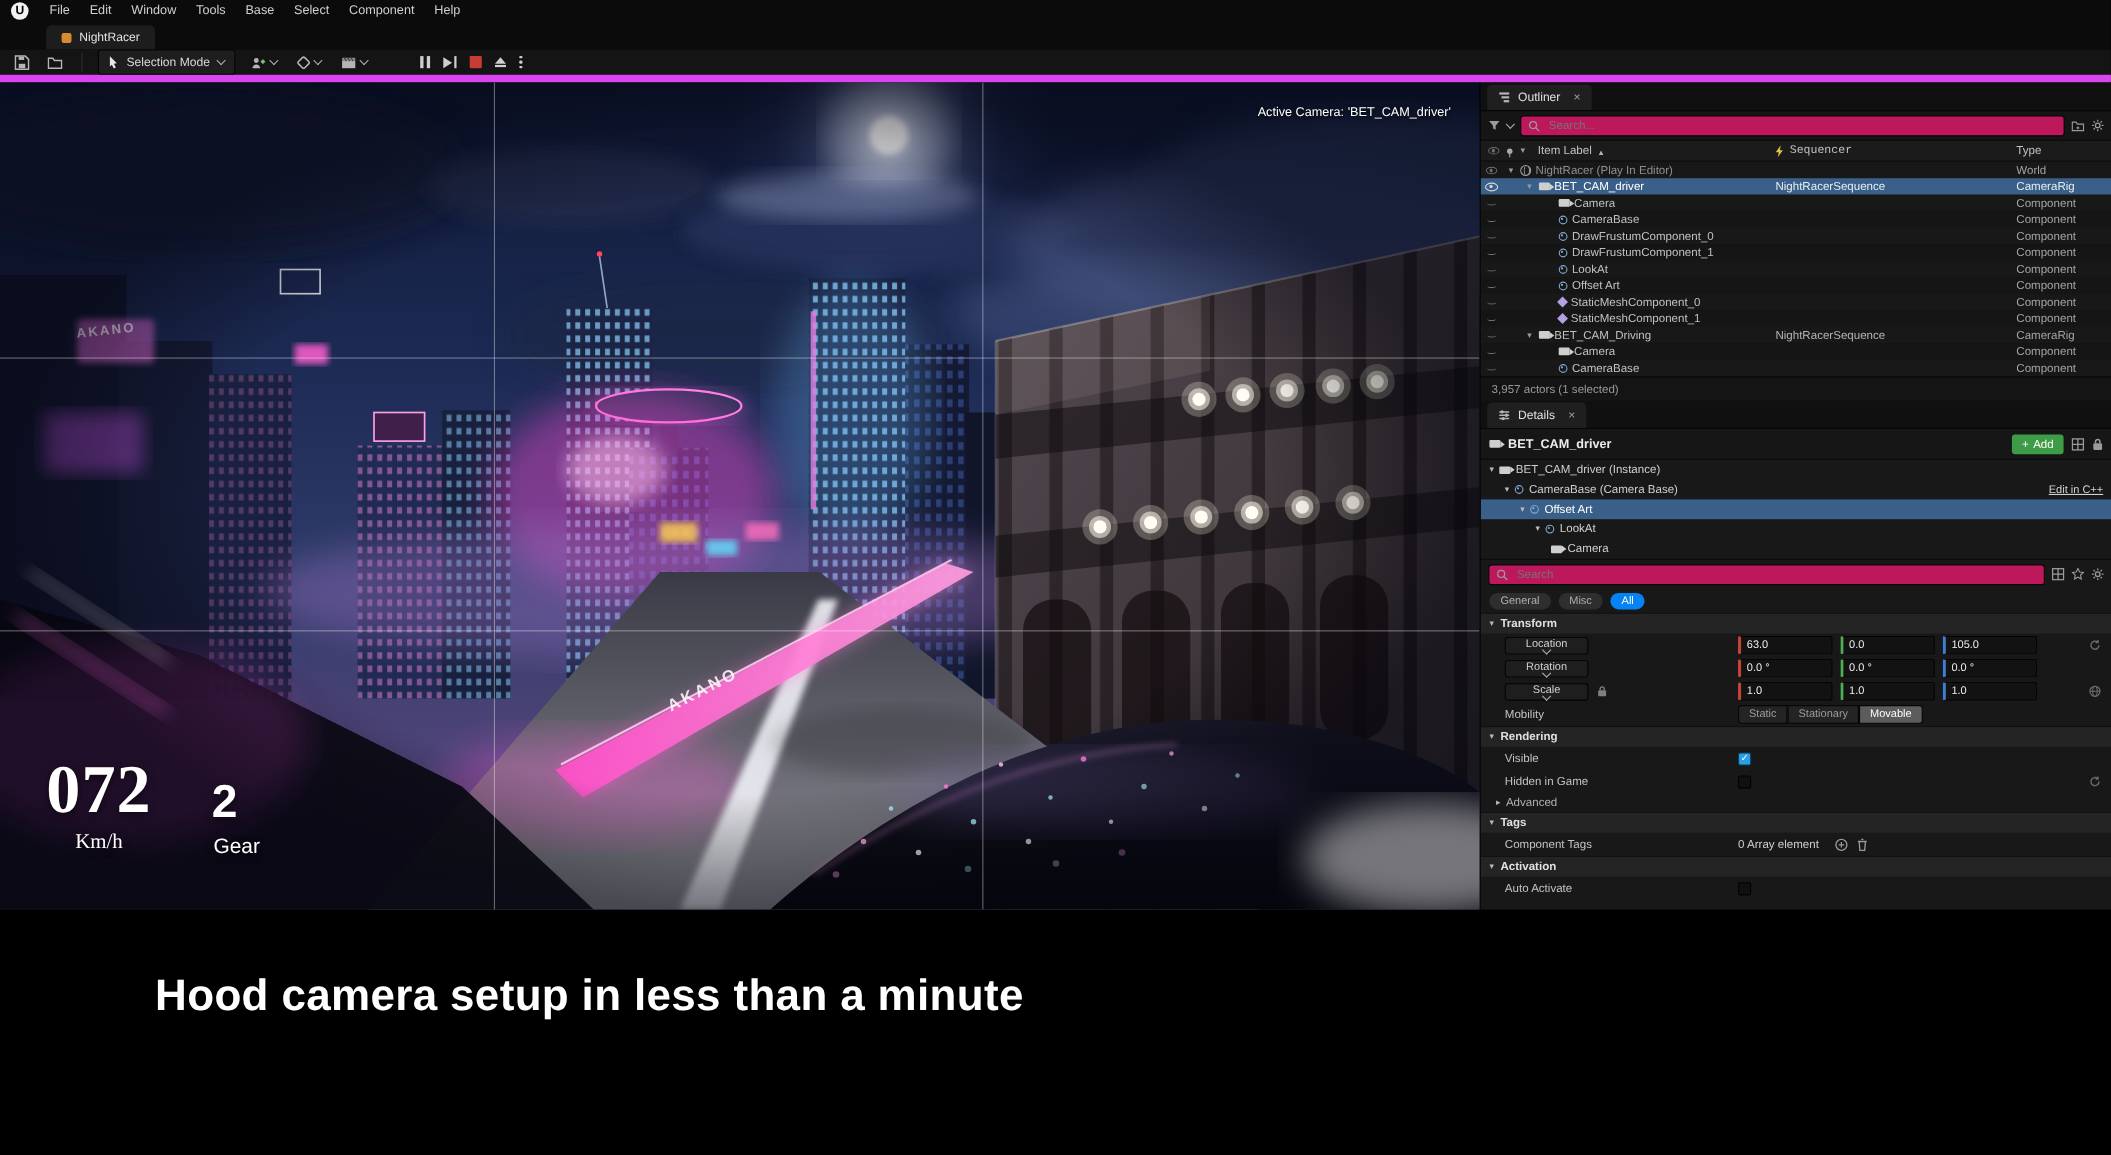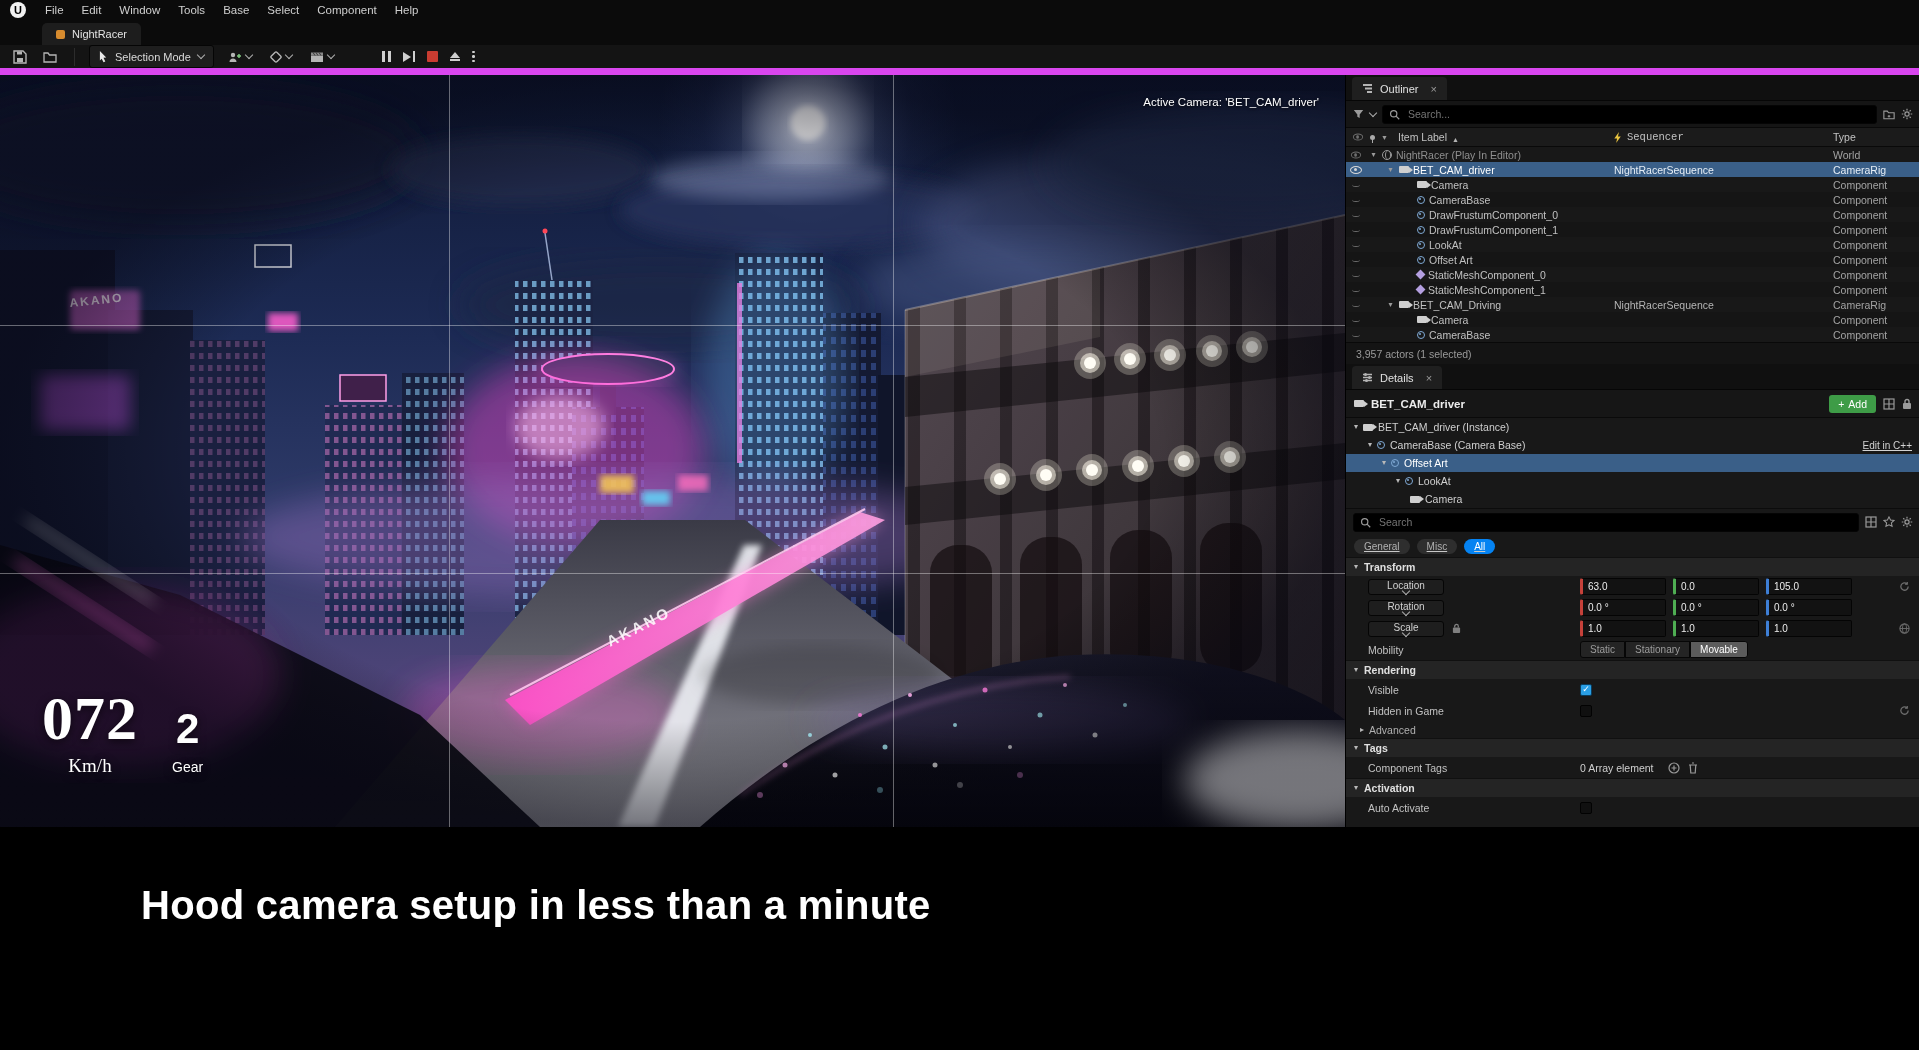--- a/index.html
+++ b/index.html
@@ -50,32 +50,32 @@
   .viewport svg.scene{position:absolute;inset:0;}
   .vgrid{position:absolute;top:0;bottom:0;width:1px;background:rgba(255,255,255,.38);}
   .hgrid{position:absolute;left:0;right:0;height:1px;background:rgba(255,255,255,.38);}
   .cam-label{position:absolute;top:21px;right:26px;font-size:11.5px;color:#fff;text-shadow:0 1px 3px rgba(0,0,0,.9);}
   .hud{position:absolute;left:42px;top:612px;display:flex;gap:34px;color:#fff;text-shadow:0 2px 8px rgba(0,0,0,.65);}
   .hud-speed-block{text-align:center;font-family:Liberation Serif, serif;}
   .speed-value{font-size:62px;font-weight:700;line-height:1;letter-spacing:1px;}
   .speed-unit{font-size:19px;margin-top:6px;}
   .gear-block{text-align:center;padding-top:21px;}
   .gear-value{font-size:42px;font-weight:700;line-height:1;}
-  .gear-label{font-size:14px;margin-top:9px;}
+  .gear-label{font-size:19px;margin-top:9px;margin-left:22px;}
 
   
   .rightpanel{width:574px;height:752px;background:#151515;border-left:1px solid #000;display:flex;flex-direction:column;overflow:hidden;flex:none;}
   .ptabs{height:26px;box-sizing:border-box;background:#101010;display:flex;align-items:flex-end;padding-left:6px;border-bottom:1px solid #060606;flex:none;}
   .ptab{height:23px;background:#1f1f1f;border-radius:4px 4px 0 0;display:flex;align-items:center;gap:7px;padding:0 10px;font-size:11px;color:#e0e0e0;}
   .ptab .x{color:#9a9a9a;font-size:11px;margin-left:5px;}
 
   
   .outliner{display:flex;flex-direction:column;flex:none;}
   .searchrow{height:26px;box-sizing:border-box;display:flex;align-items:center;gap:6px;padding:0 7px;flex:none;}
-  .searchbox{flex:1;height:19px;box-sizing:border-box;background:#000000;border:1px solid #050505;border-radius:3px;
+  .searchbox{flex:1;height:19px;box-sizing:border-box;background:#be185d;border:1px solid #050505;border-radius:3px;
              display:flex;align-items:center;gap:6px;padding:0 6px;}
   .searchbox input{flex:1;background:transparent;border:none;outline:none;color:#cfcfcf;font-size:10.5px;font-family:inherit;min-width:0;}
   .ohead{height:20px;box-sizing:border-box;display:flex;align-items:center;background:#1b1b1b;border-top:1px solid #090909;
          border-bottom:1px solid #090909;font-size:10.5px;color:#c2c2c2;flex:none;}
   .hicons{width:46px;flex:none;display:flex;gap:6px;padding-left:6px;align-items:center;}
   .hlabel{flex:1;display:flex;gap:5px;align-items:flex-end;}
   .hseq{width:219px;flex:none;display:flex;gap:5px;align-items:center;font-family:Liberation Mono, monospace;}
   .htype{width:87px;flex:none;}
   .sortglyph{font-size:7px;color:#b5b5b5;}
   .o-rows{flex:none;}
@@ -98,21 +98,21 @@
   .dhead{height:28px;box-sizing:border-box;display:flex;align-items:center;gap:7px;padding:0 8px;background:#161616;
          border-bottom:1px solid #0a0a0a;flex:none;}
   .dname{font-size:11.5px;color:#ececec;font-weight:bold;}
   .addbtn{margin-left:auto;height:18px;background:#3e9c47;border-radius:3px;color:#fff;display:flex;align-items:center;
           gap:4px;padding:0 9px;font-size:10.5px;}
   .t-rows{flex:none;border-bottom:1px solid #0c0c0c;}
   .t-row{height:18px;display:flex;align-items:center;font-size:10.5px;gap:5px;padding-right:8px;color:#cfcfcf;}
   .ti0{padding-left:8px;}.ti1{padding-left:22px;}.ti2{padding-left:36px;}.ti3{padding-left:50px;}.ti4{padding-left:64px;}
   .t-row.sel{color:#fff;}
   .cpp{margin-left:auto;text-decoration:underline;color:#d2d2d2;font-size:10px;}
-  .filters{height:22px;box-sizing:border-box;display:flex;gap:7px;align-items:center;padding:0 8px;flex:none;text-decoration:underline;}
+  .filters{height:22px;box-sizing:border-box;display:flex;gap:7px;align-items:center;padding:0 8px;flex:none;}
   .pill{height:15px;padding:0 10px;border-radius:8px;background:#2e2e2e;color:#b0b0b0;font-size:10px;display:flex;align-items:center;}
   .pill.on{background:#0583f2;color:#fff;}
   .sec-h{height:19px;box-sizing:border-box;background:#242424;display:flex;align-items:center;gap:6px;padding-left:8px;
          font-size:10.5px;font-weight:bold;color:#e0e0e0;border-top:1px solid #101010;flex:none;}
   .tri{font-size:8px;color:#b8b8b8;line-height:1;}
   .prow{height:21px;display:flex;align-items:center;padding-left:22px;font-size:10.5px;color:#c2c2c2;flex:none;}
   .plabel{width:212px;flex:none;display:flex;align-items:center;gap:8px;}
   .vecdd{width:76px;height:16px;box-sizing:border-box;background:#1e1e1e;border:1px solid #050505;border-radius:3px;
          display:flex;align-items:center;justify-content:space-between;padding:0 6px;font-size:10px;color:#d0d0d0;flex-direction:column;}
   .axis{width:86px;height:17px;box-sizing:border-box;background:#121212;border:1px solid #040404;border-left:3px solid #888;

